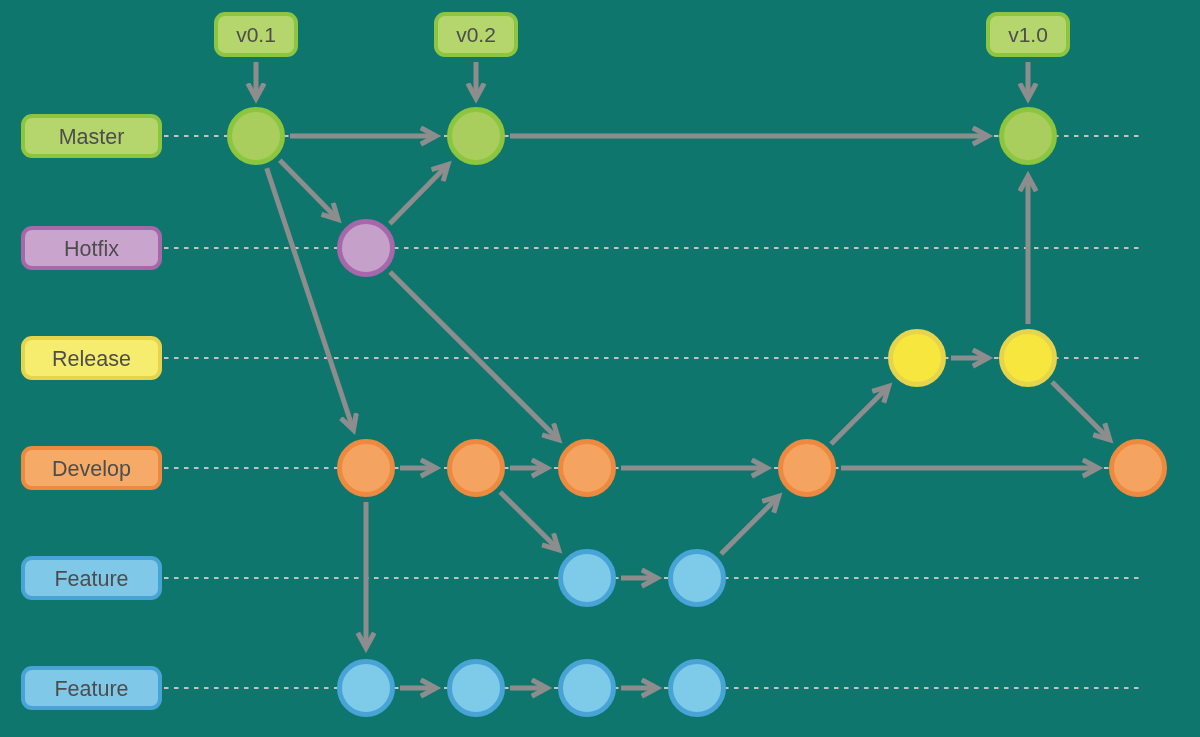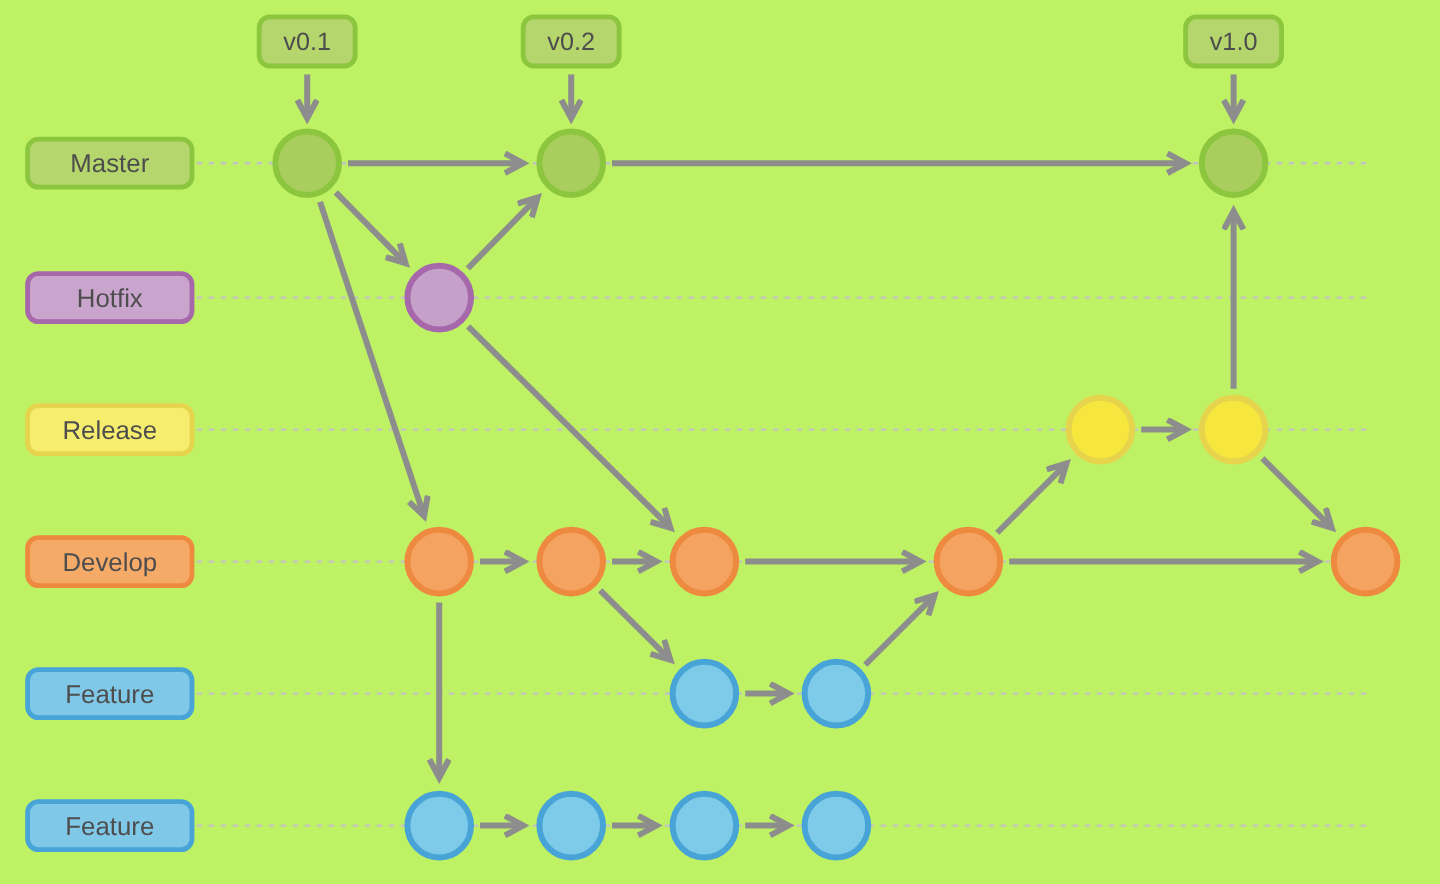--- a/index.html
+++ b/index.html
@@ -1,19 +1,19 @@
 <!DOCTYPE html>
 <html><head>
 <meta charset="utf-8">
 <style>
   html,body { margin:0; padding:0; background:#ffffff; }
   .canvas {
     position:relative;
     width:1200px; height:737px;
-    background:#bef264;
+    background:#0f766e;
     overflow:hidden;
   }
   svg { display:block; }
   svg text {
     font-family:"Liberation Sans","DejaVu Sans",sans-serif;
     fill:#4d4d4d;
   }
   .lane-label-text { font-size:21.5px; }
   .tag-text { font-size:21px; }
 </style>

